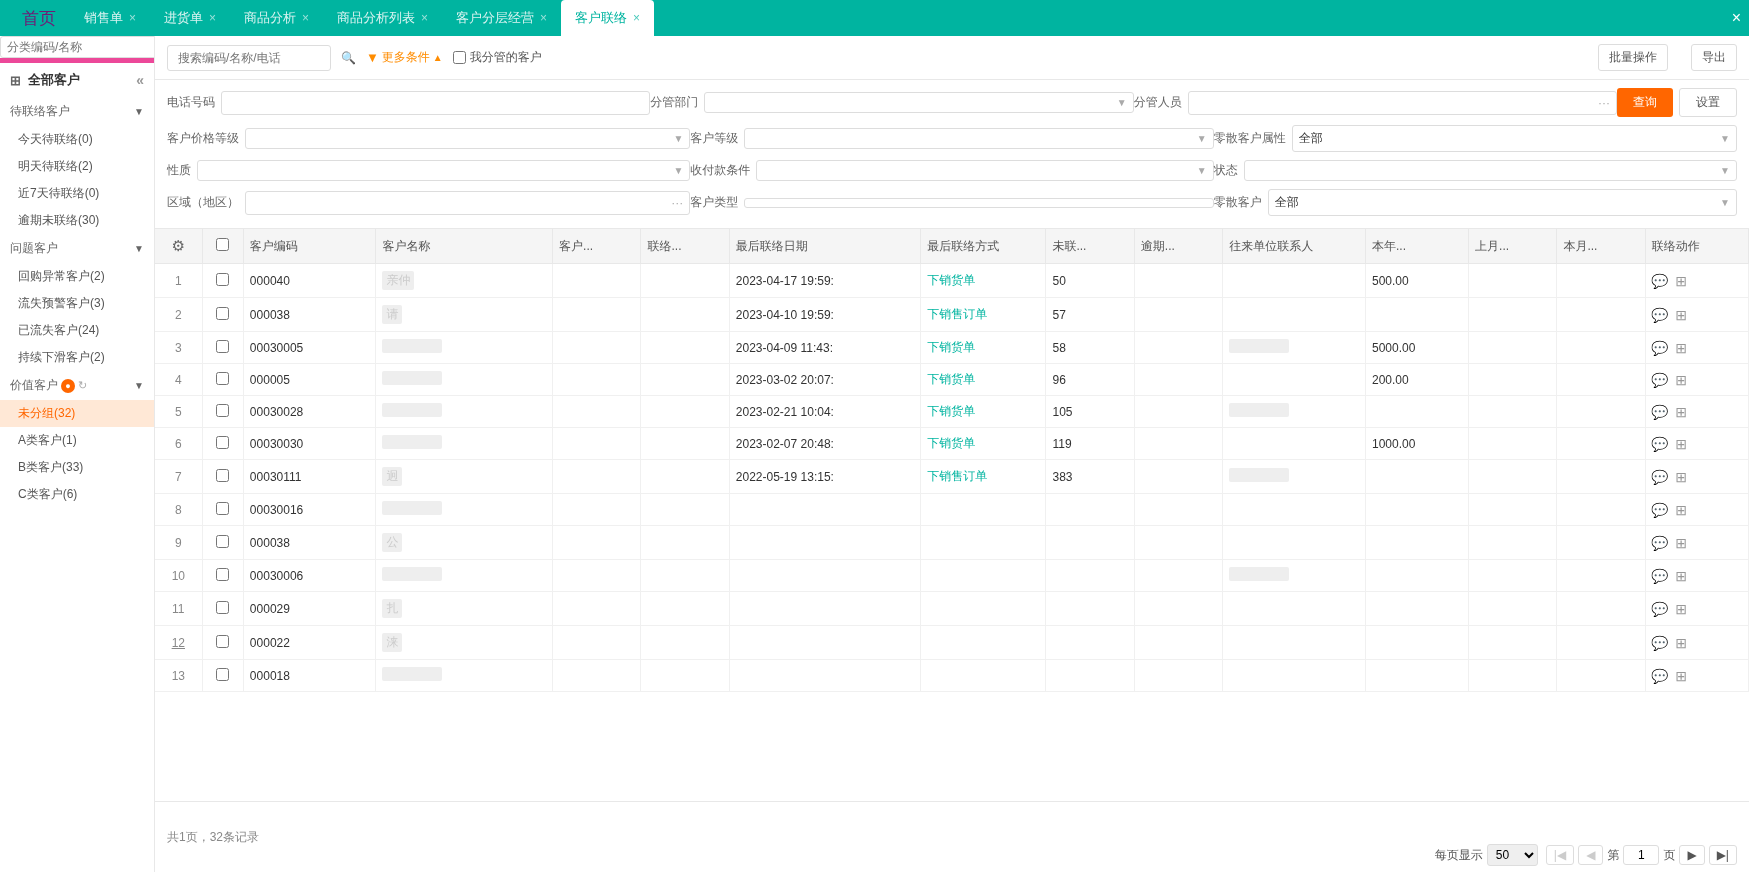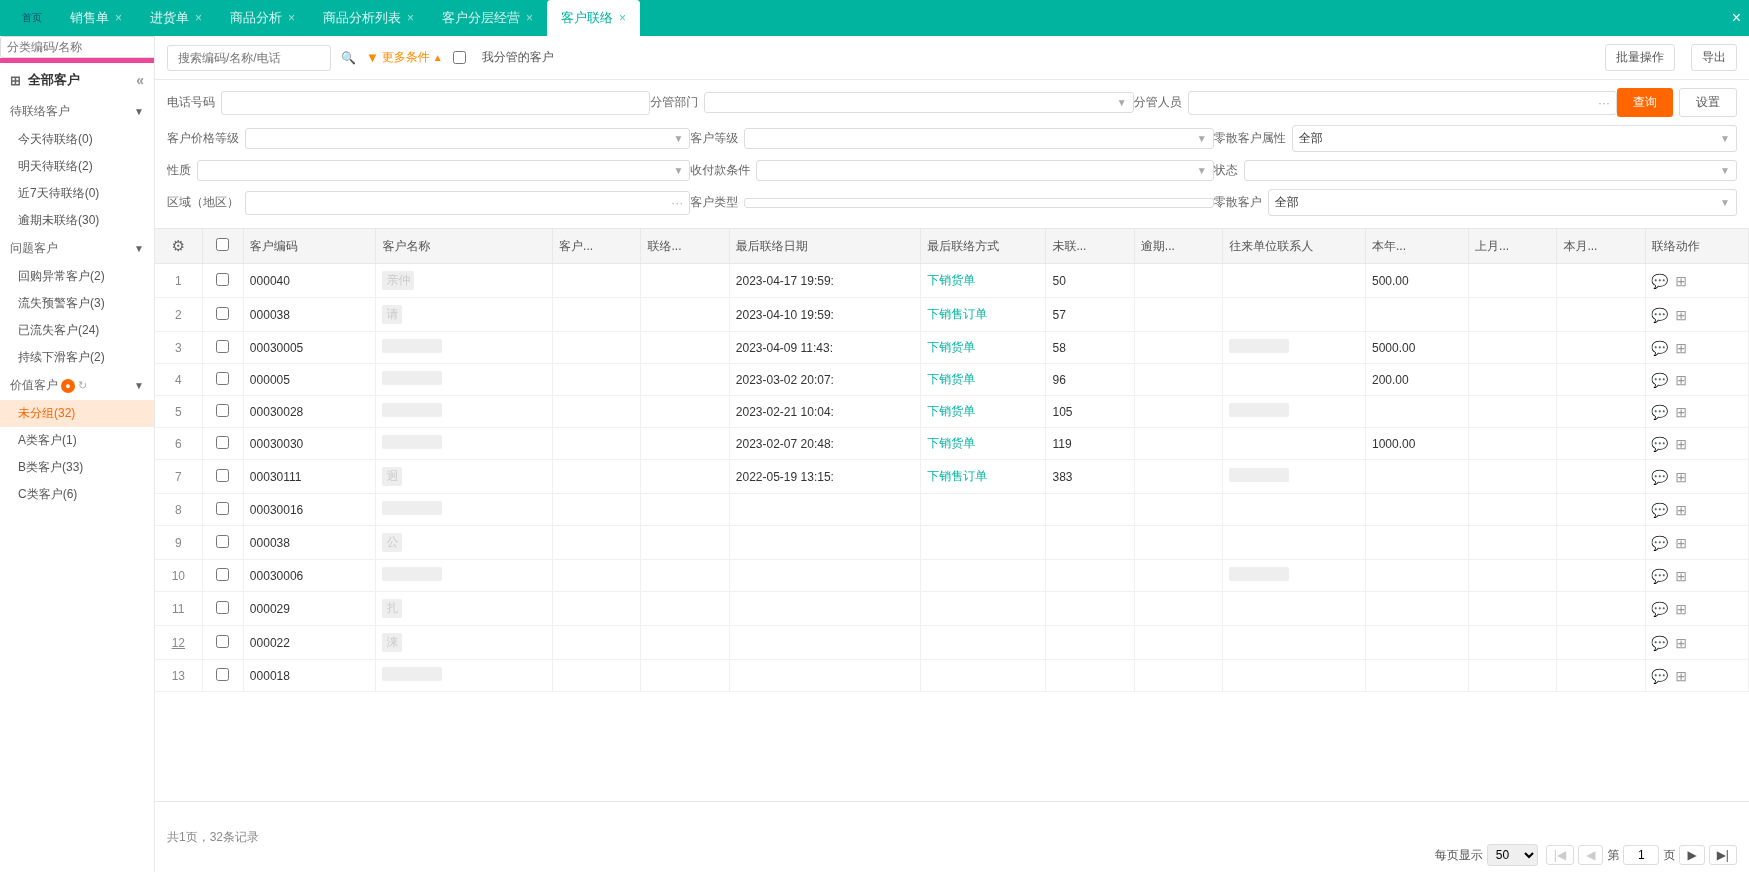--- a/index.html
+++ b/index.html
@@ -10,21 +10,21 @@
       display: flex; align-items: center; background: #00b4a0; height: 36px; padding: 0 8px;
     }
     .tab-item {
       display: flex; align-items: center; padding: 0 14px; height: 36px; color: rgba(255,255,255,0.85);
       cursor: pointer; font-size: 13px; white-space: nowrap; position: relative;
     }
     .tab-item.active {
       background: #fff; color: #00b4a0; border-radius: 4px 4px 0 0;
     }
     .tab-item .close-btn { margin-left: 6px; font-size: 12px; opacity: 0.7; }
-    .tab-home { padding: 0 14px; color: #0c4a6e; font-size: 10px; }
+    .tab-home { padding: 0 14px; color: #701a75; font-size: 17px; }
     .tab-bar-right { margin-left: auto; color: #fff; font-size: 16px; cursor: pointer; }
 
     
     .main-layout { display: flex; height: calc(100vh - 36px); }
 
     
     .sidebar {
       width: 155px; min-width: 155px; background: #fff; border-right: 1px solid #e8e8e8;
       display: flex; flex-direction: column; overflow: hidden;
     }
@@ -59,22 +59,22 @@
     
     .filter-bar {
       background: #fff; padding: 8px 12px; border-bottom: 1px solid #e8e8e8;
       display: flex; align-items: center; gap: 10px;
     }
     .filter-search-input {
       border: 1px solid #ddd; border-radius: 3px; padding: 5px 10px; font-size: 12px; color: #999; width: 164px;
     }
     .filter-icon { color: #aaa; cursor: pointer; }
     .filter-more { color: #ff8c00; cursor: pointer; font-size: 12px; display: flex; align-items: center; gap: 3px; }
-    .filter-checkbox { display: flex; align-items: center; gap: 16px; font-size: 12px; color: #555; cursor: pointer; }
-    .filter-bar-right { margin-left: auto; display: flex; gap: 16px; }
+    .filter-checkbox { display: flex; align-items: center; gap: 4px; font-size: 12px; color: #555; cursor: pointer; }
+    .filter-bar-right { margin-left: auto; display: flex; gap: 23px; }
     .btn-batch { background: #fff; border: 1px solid #ddd; border-radius: 3px; padding: 4px 10px; font-size: 12px; cursor: pointer; color: #555; }
     .btn-export { background: #fff; border: 1px solid #ddd; border-radius: 3px; padding: 4px 10px; font-size: 12px; cursor: pointer; color: #555; }
 
     
     .advanced-filter {
       background: #fff; padding: 8px 12px 4px; border-bottom: 1px solid #e8e8e8;
     }
     .filter-row { display: flex; margin-bottom: 8px; align-items: center; }
     .filter-field {
       display: flex; align-items: center; flex: 1; min-width: 0;

